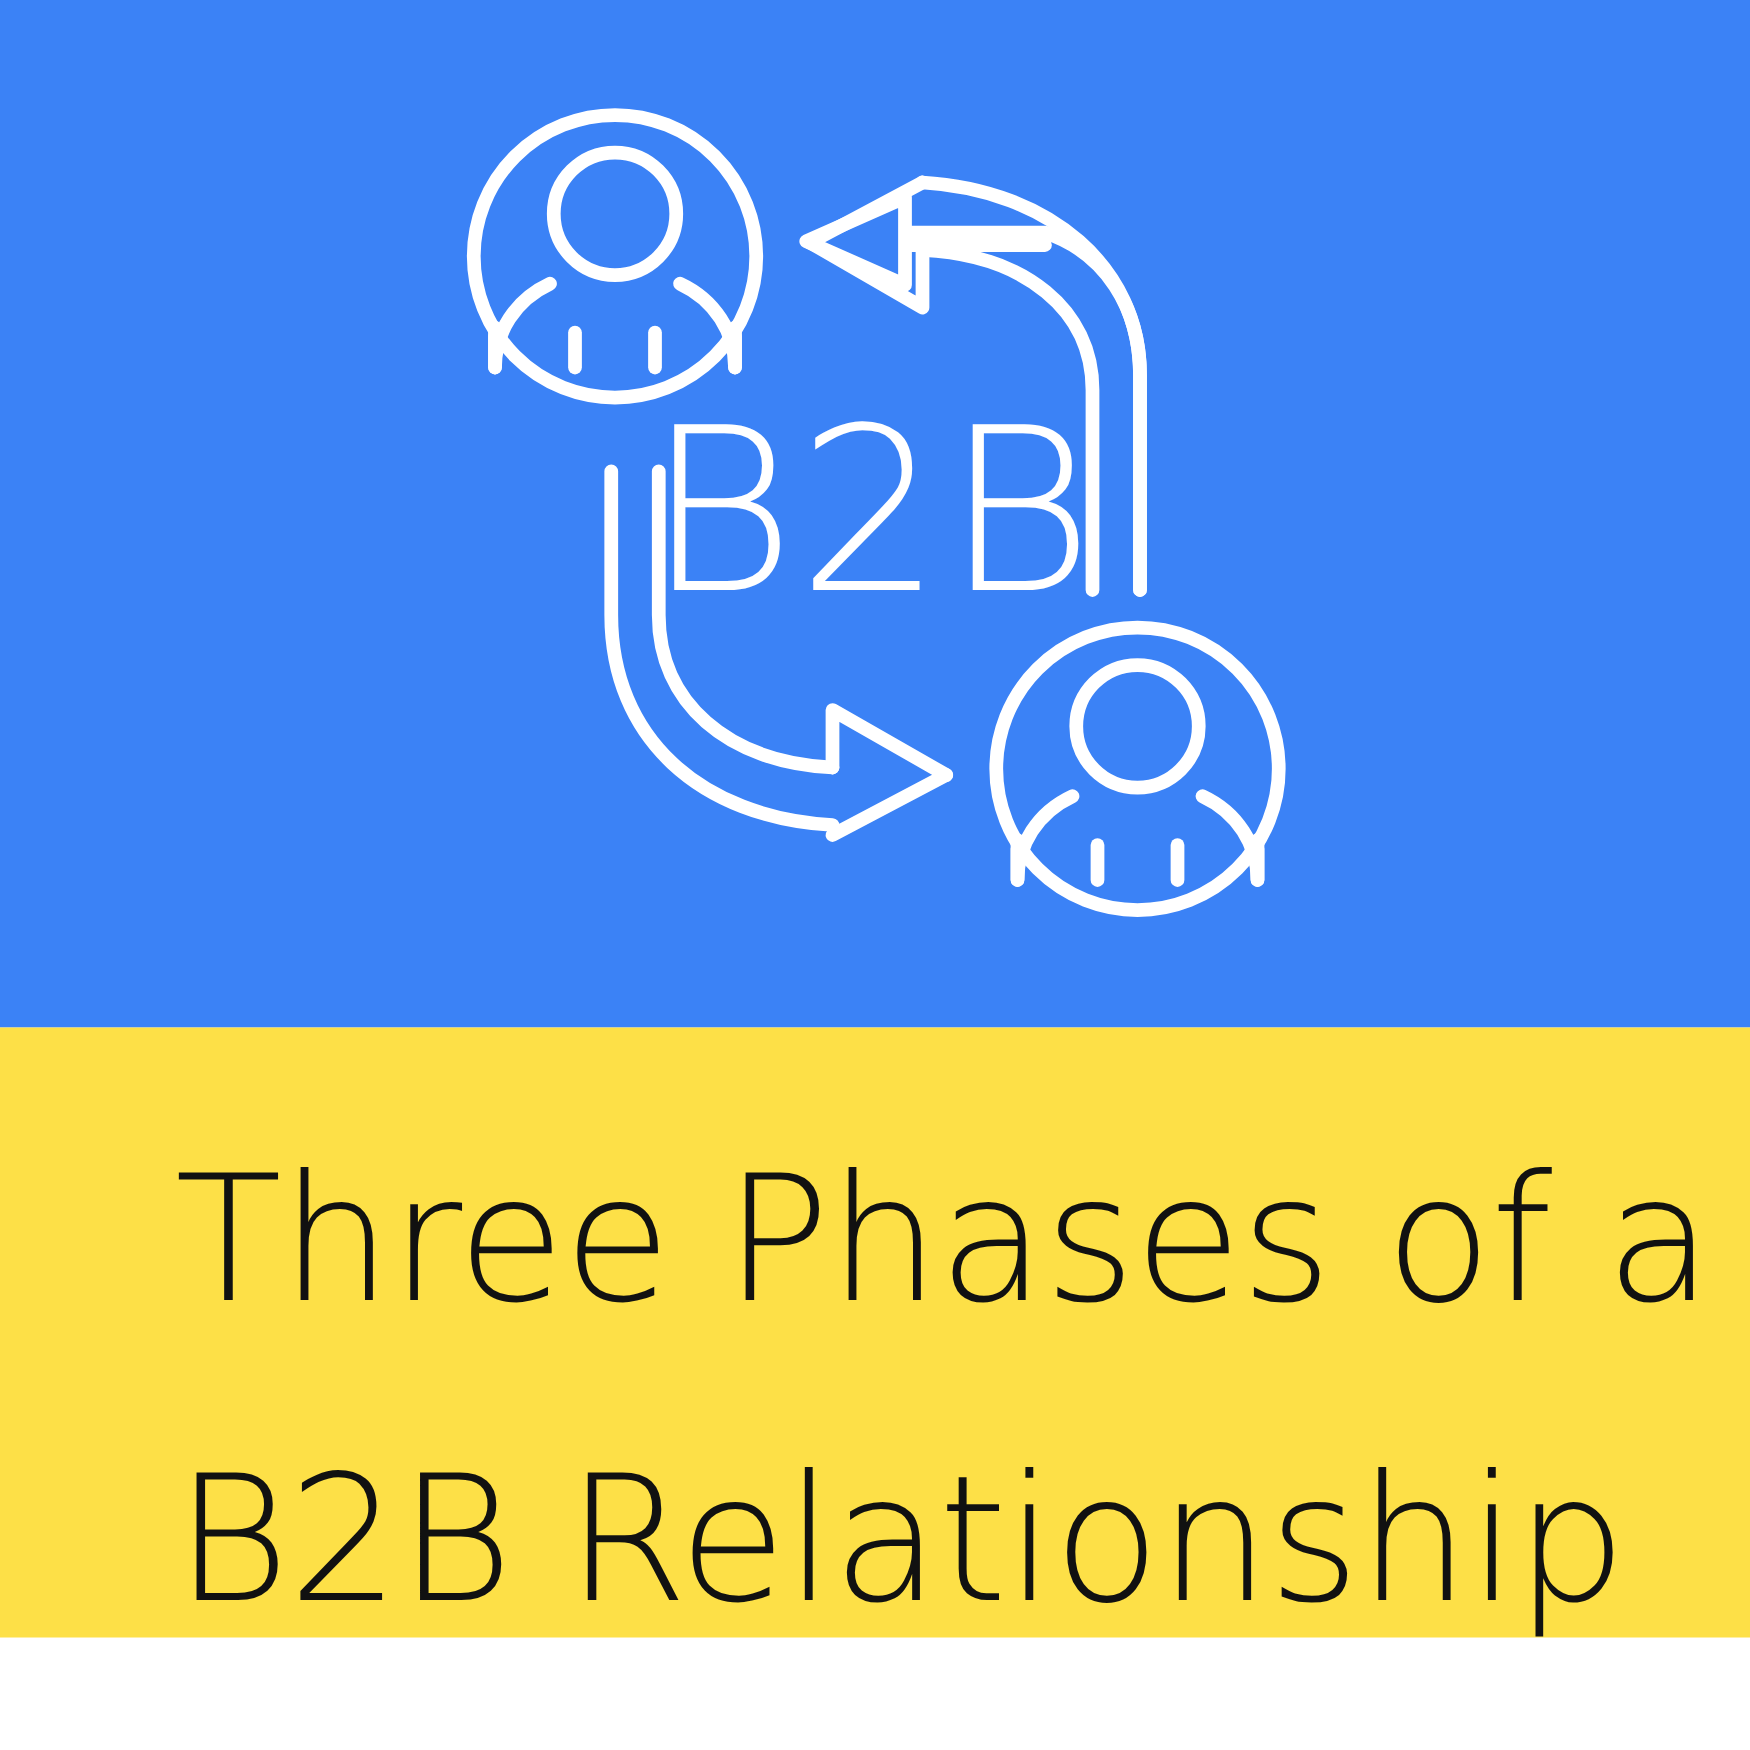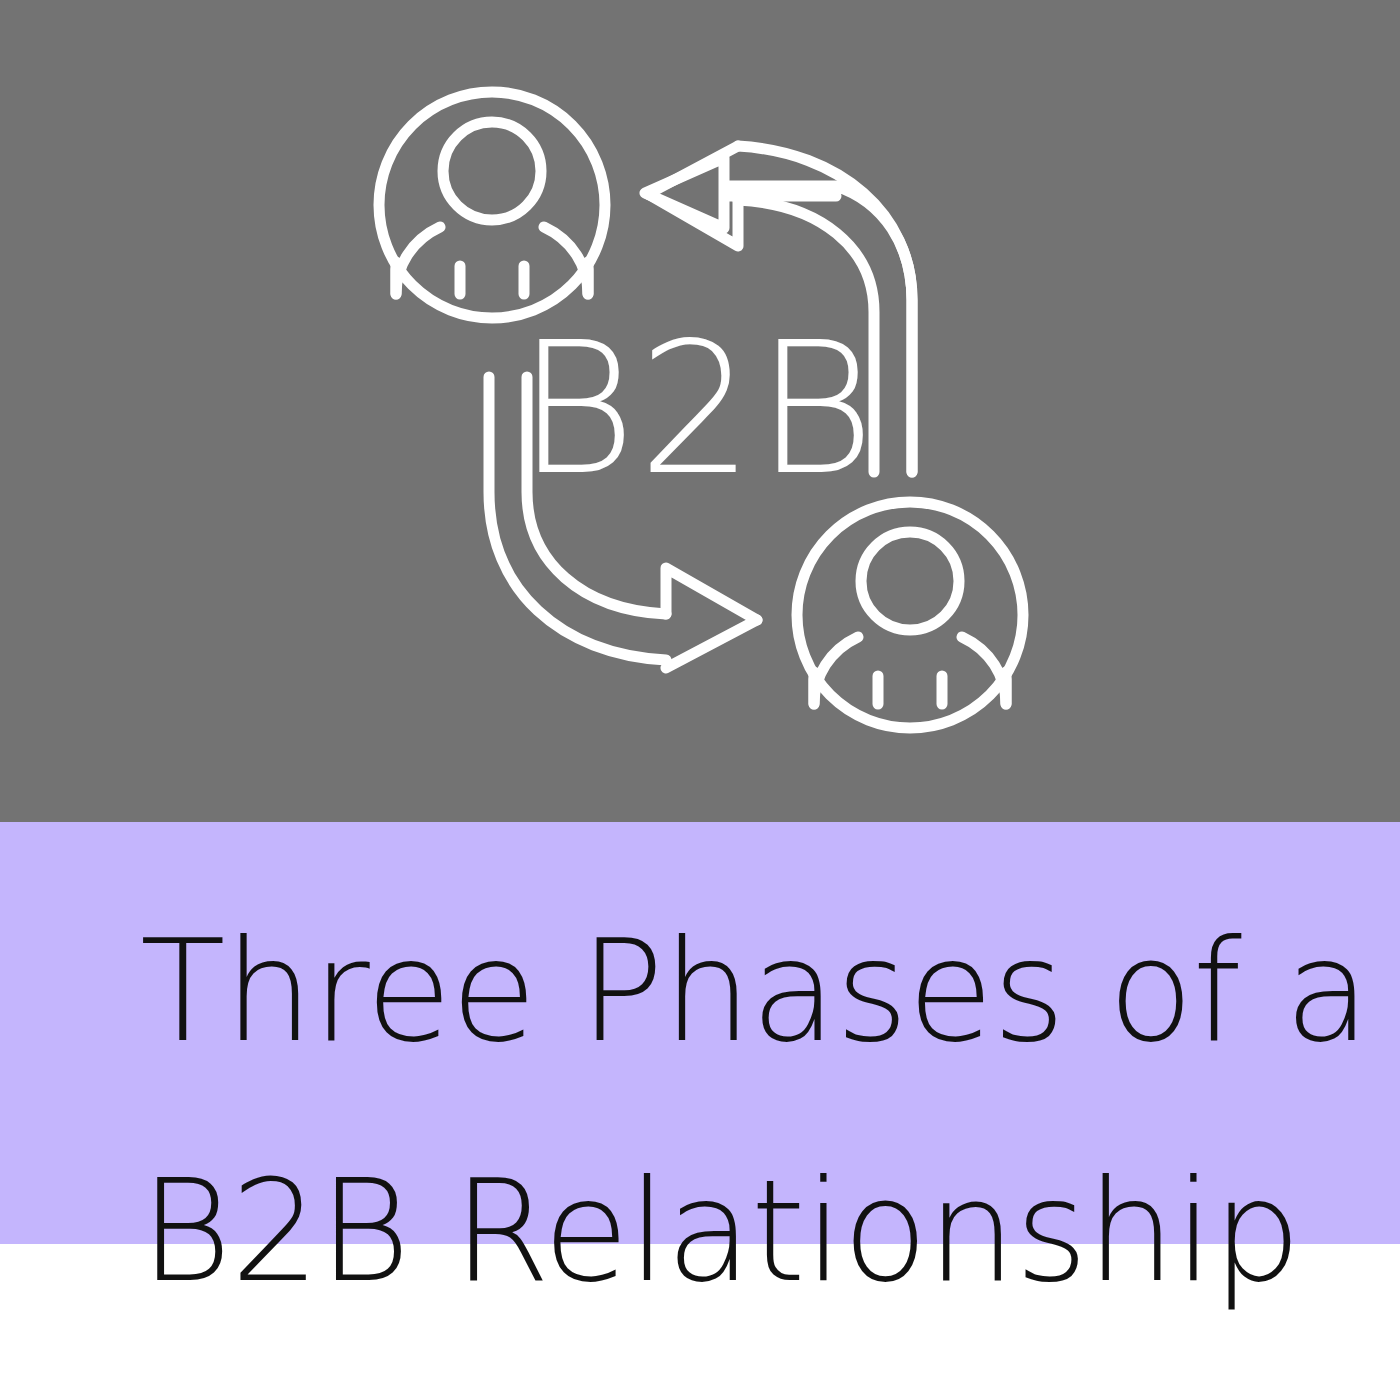--- a/index.html
+++ b/index.html
@@ -18,38 +18,38 @@
     overflow: hidden;
     background: #ffffff;
   }
   
   .hero {
     position: absolute;
     left: 0;
     top: 0;
     width: 1400px;
     height: 822px;
-    background: #737373;
+    background: #3b82f6;
   }
   .hero-art {
     position: absolute;
     left: 0;
     top: 0;
     width: 1400px;
     height: 822px;
     display: block;
   }
   
   .title-block {
     position: absolute;
     left: 0;
     top: 822px;
     width: 1400px;
-    height: 422px;
-    background: #c4b5fd;
+    height: 488px;
+    background: #fde047;
   }
   .title-svg {
     position: absolute;
     left: 0;
     top: 0;
     width: 1400px;
     height: 578px;
     display: block;
   }
   .title-line {

